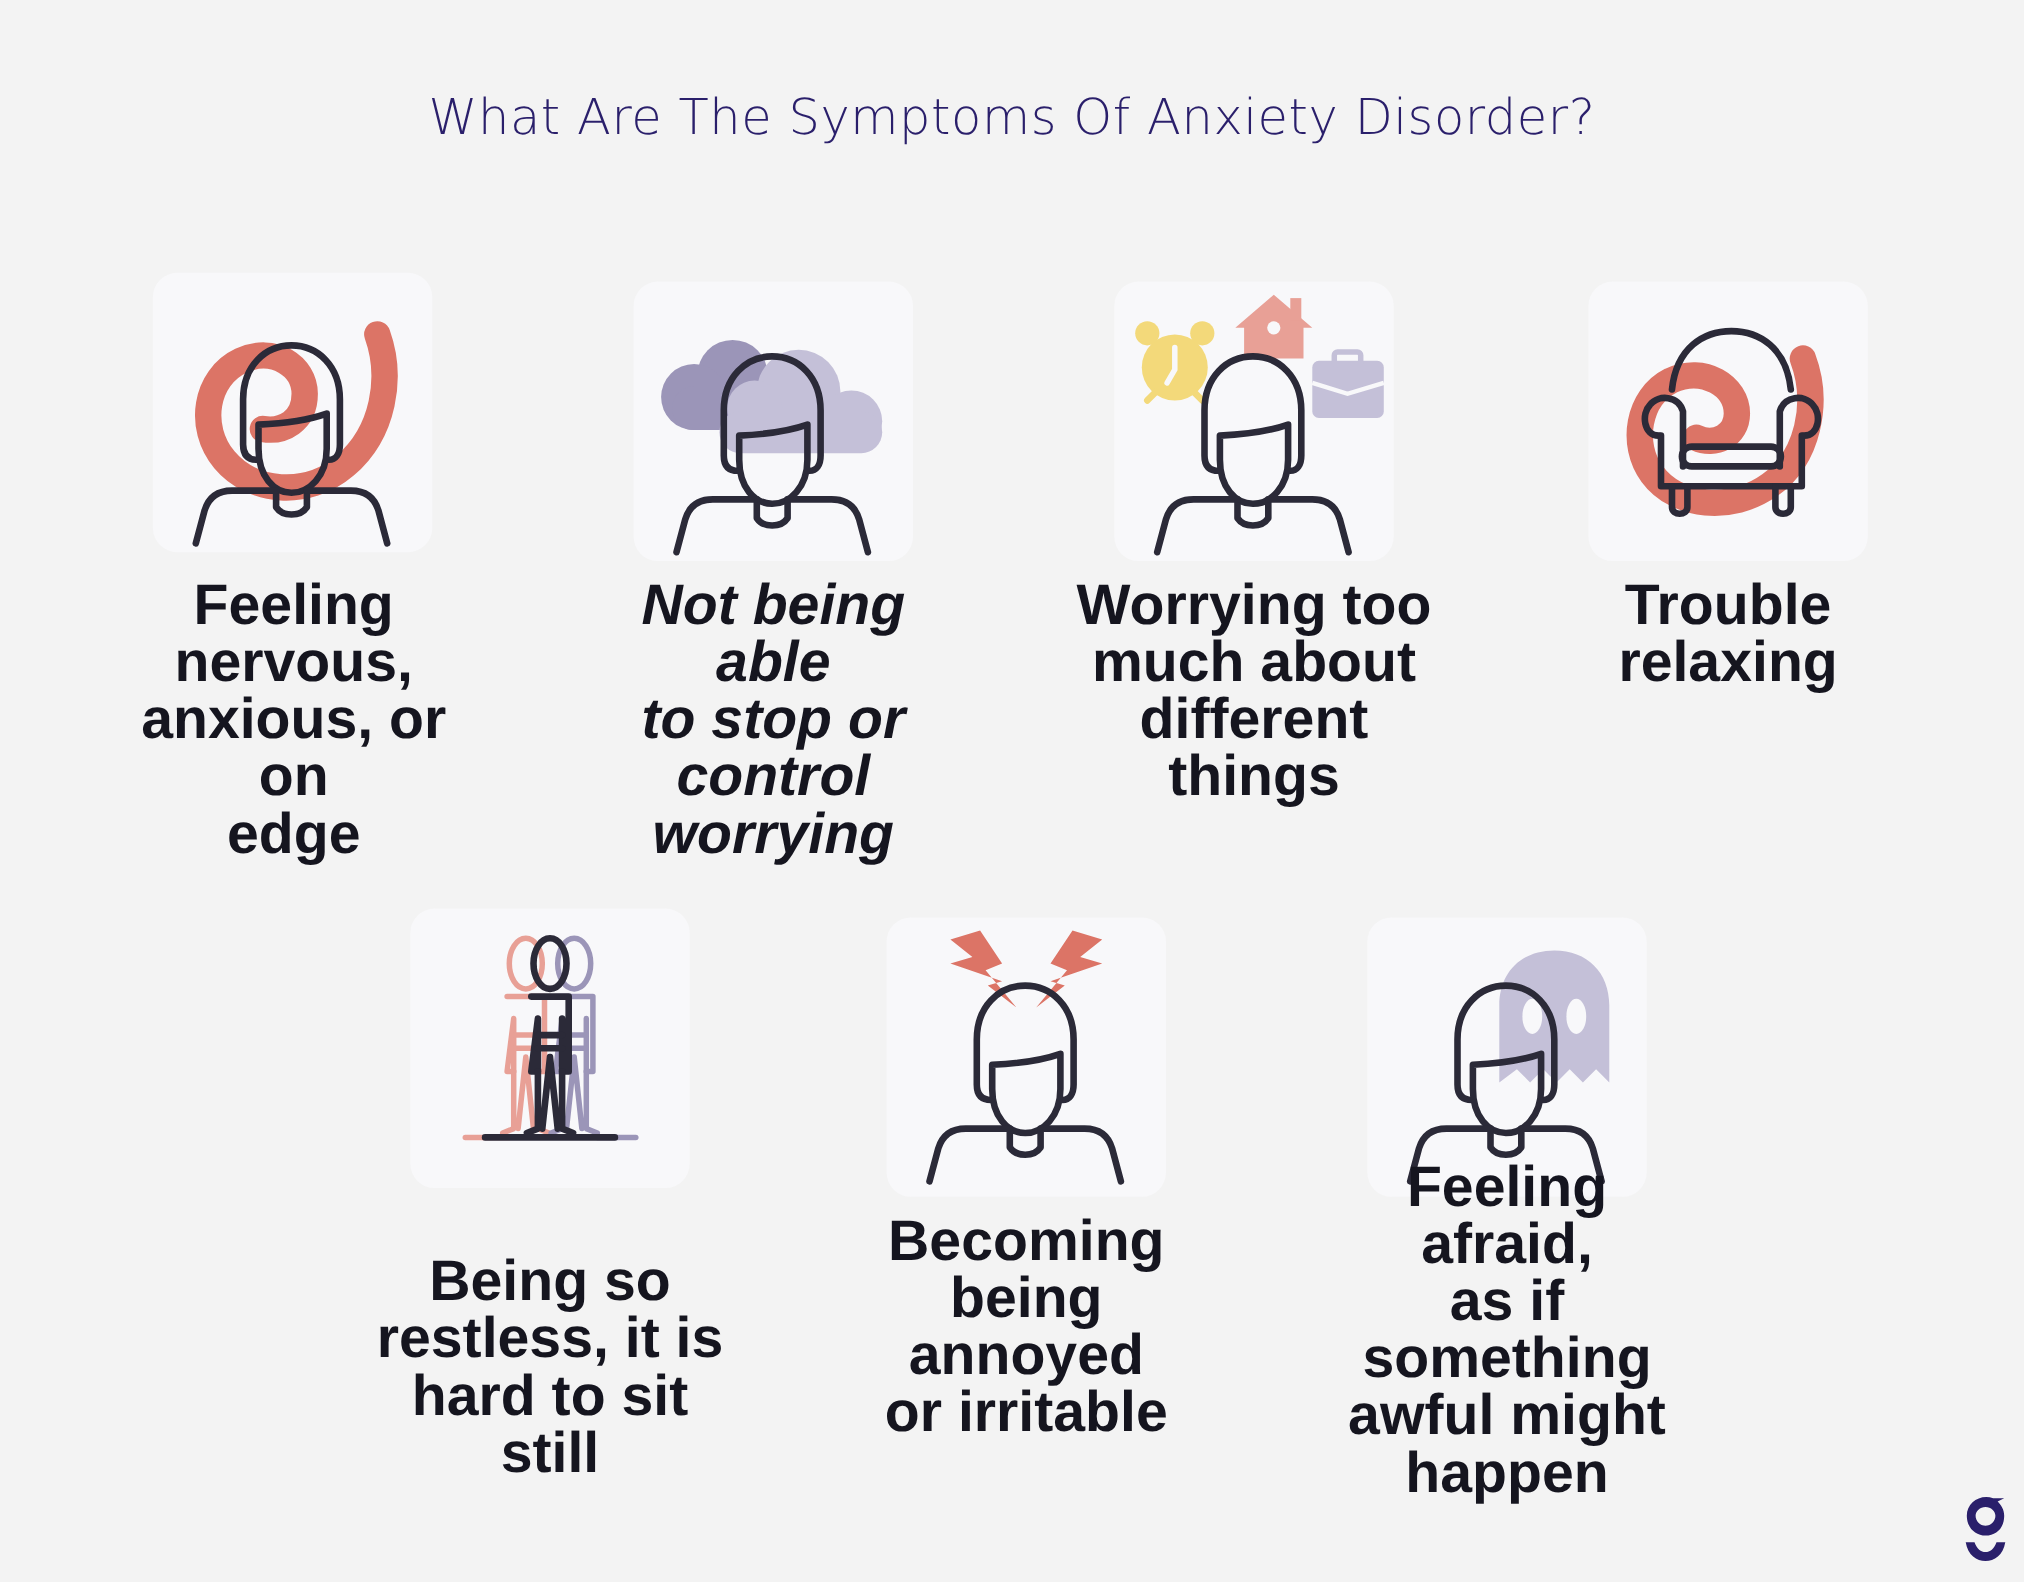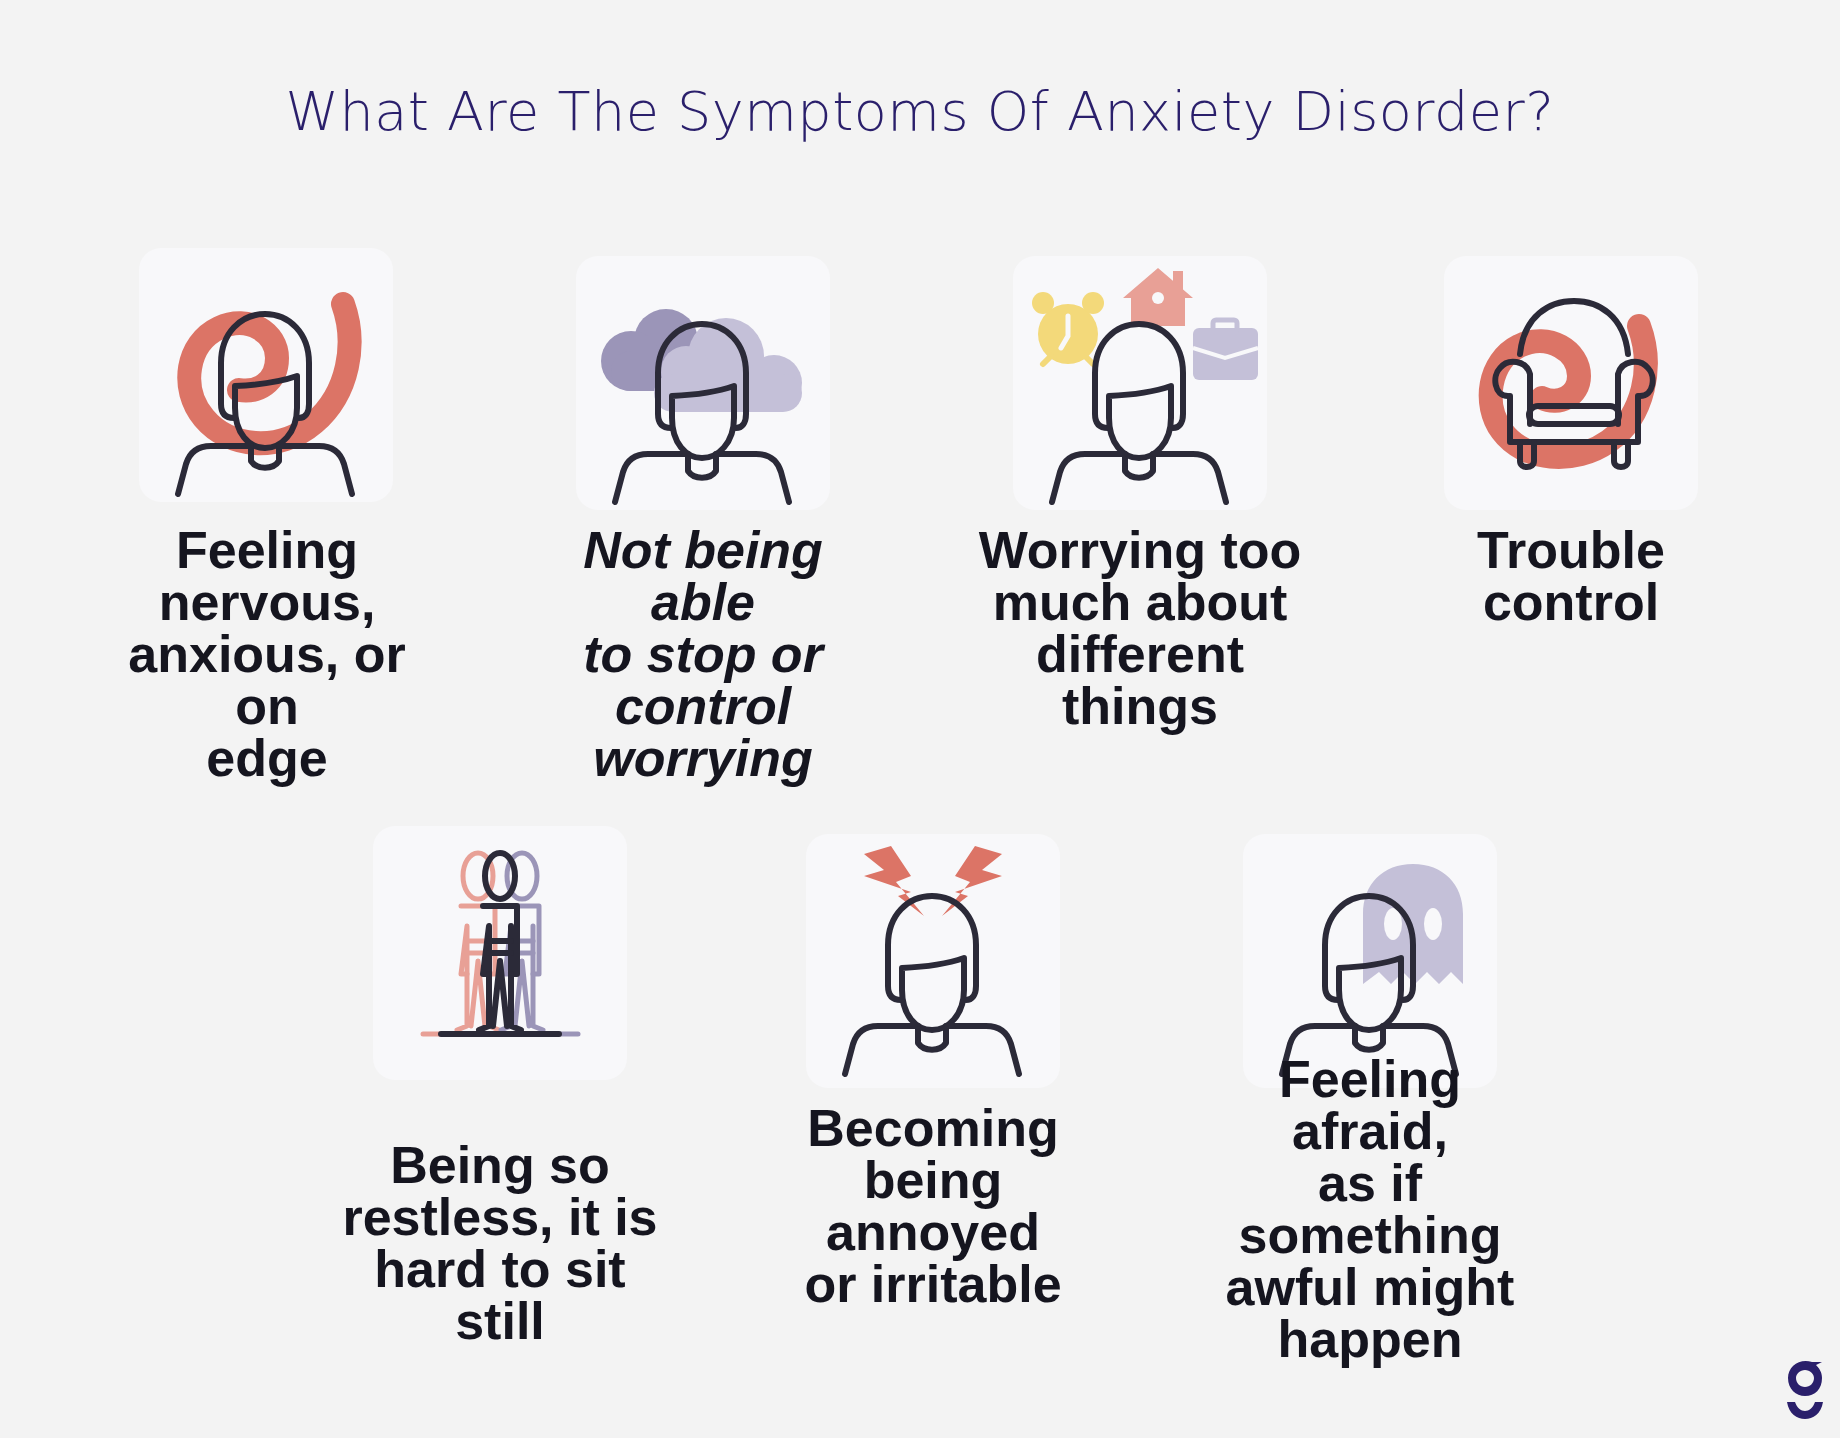--- a/index.html
+++ b/index.html
@@ -8,21 +8,21 @@
     background: #f3f3f3;
     position: relative;
     overflow: hidden;
     font-family: "Liberation Sans", "DejaVu Sans", sans-serif;
   }
   .title {
     position: absolute; left: 0; top: 80px; width: 1840px;
     text-align: center;
     font-family: "DejaVu Sans", sans-serif;
     font-weight: 300;
-    font-size: 54px;
+    font-size: 45px;
     letter-spacing: 0.5px;
     color: #2a1f6b;
     margin: 0;
   }
   .card {
     position: absolute;
     width: 254px; height: 254px;
     background: #f8f8fa;
     border-radius: 22px;
   }
@@ -129,21 +129,21 @@
     <g fill="none" stroke="#2b2a38" stroke-width="6" stroke-linejoin="round" stroke-linecap="round">
       <path d="M76 98 C80 60 105 45 130 45 C155 45 180 60 184 98"></path>
       <path d="M64 140 C50 140 48 120 56 112 C64 102 82 104 86 118 L86 168 M196 140 C210 140 212 120 204 112 C196 102 178 104 174 118 L174 168"></path>
       <path d="M66 140 L66 186 L194 186 L194 140"></path>
       <rect x="85" y="150" width="90" height="18" rx="9"></rect>
       <path d="M76 186 L76 205 C76 213 90 213 90 205 L90 186 M170 186 L170 205 C170 213 184 213 184 205 L184 186"></path>
     </g>
   </svg>
 </div>
 <div class="label" style="left:1401px; top:524px;">Trouble
-control</div>
+relaxing</div>
 
 <div class="card" style="left:373px; top:826px;">
   <svg viewBox="0 0 254 254">
     <g fill="none" stroke-width="5" stroke-linejoin="round" stroke-linecap="round">
       <g stroke="#e8a096" transform="translate(-22,0)">
         <ellipse cx="127" cy="50" rx="15" ry="23"></ellipse>
         <path d="M110 80 L144 80 L144 148 L138 148 L138 100 M116 100 L116 148 L110 148 Z"></path>
         <path d="M116 115 L138 115 M116 127 L138 127"></path>
         <path d="M116 148 L116 200 L106 204 M138 148 L138 200 L148 204 M127 135 L120 200 M127 135 L134 200"></path>
       </g>

